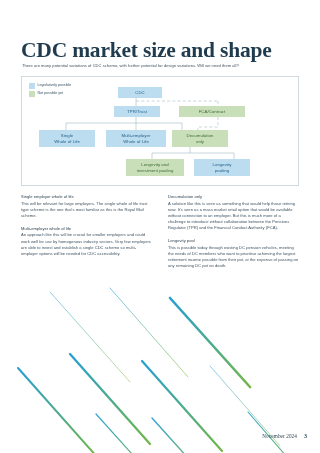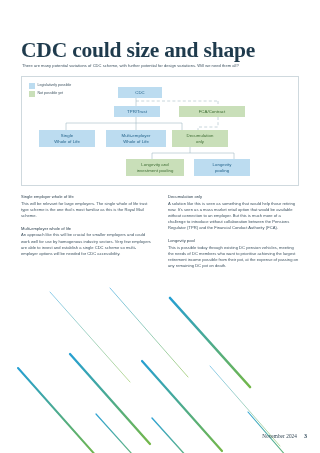--- a/index.html
+++ b/index.html
@@ -193,21 +193,21 @@
         <line x1="142" y1="99" x2="222" y2="189" stroke="url(#g1)" stroke-width="2.2" opacity="0.95"></line>
         <line x1="18" y1="106" x2="98" y2="196" stroke="url(#g1)" stroke-width="2.0" opacity="0.95"></line>
         <line x1="210" y1="104" x2="280" y2="184" stroke="url(#g2)" stroke-width="0.7" opacity="0.85"></line>
         <line x1="96" y1="152" x2="150" y2="212" stroke="url(#g1)" stroke-width="1.2" opacity="0.9"></line>
         <line x1="152" y1="156" x2="206" y2="216" stroke="url(#g1)" stroke-width="1.4" opacity="0.9"></line>
         <line x1="248" y1="150" x2="300" y2="210" stroke="url(#g1)" stroke-width="1.1" opacity="0.9"></line>
       </g>
     </svg>
   </div>
 
-  <h1 class="title">CDC could size and shape</h1>
+  <h1 class="title">CDC market size and shape</h1>
 
   <p class="intro">There are many potential variations of CDC scheme, with further potential for design variations. Will we need them all?</p>
 
   <div class="panel">
 
     <div class="legend">
       <div class="legend-row">
         <span class="legend-swatch blue"></span>
         <span class="legend-label">Legislatively possible</span>
       </div>

